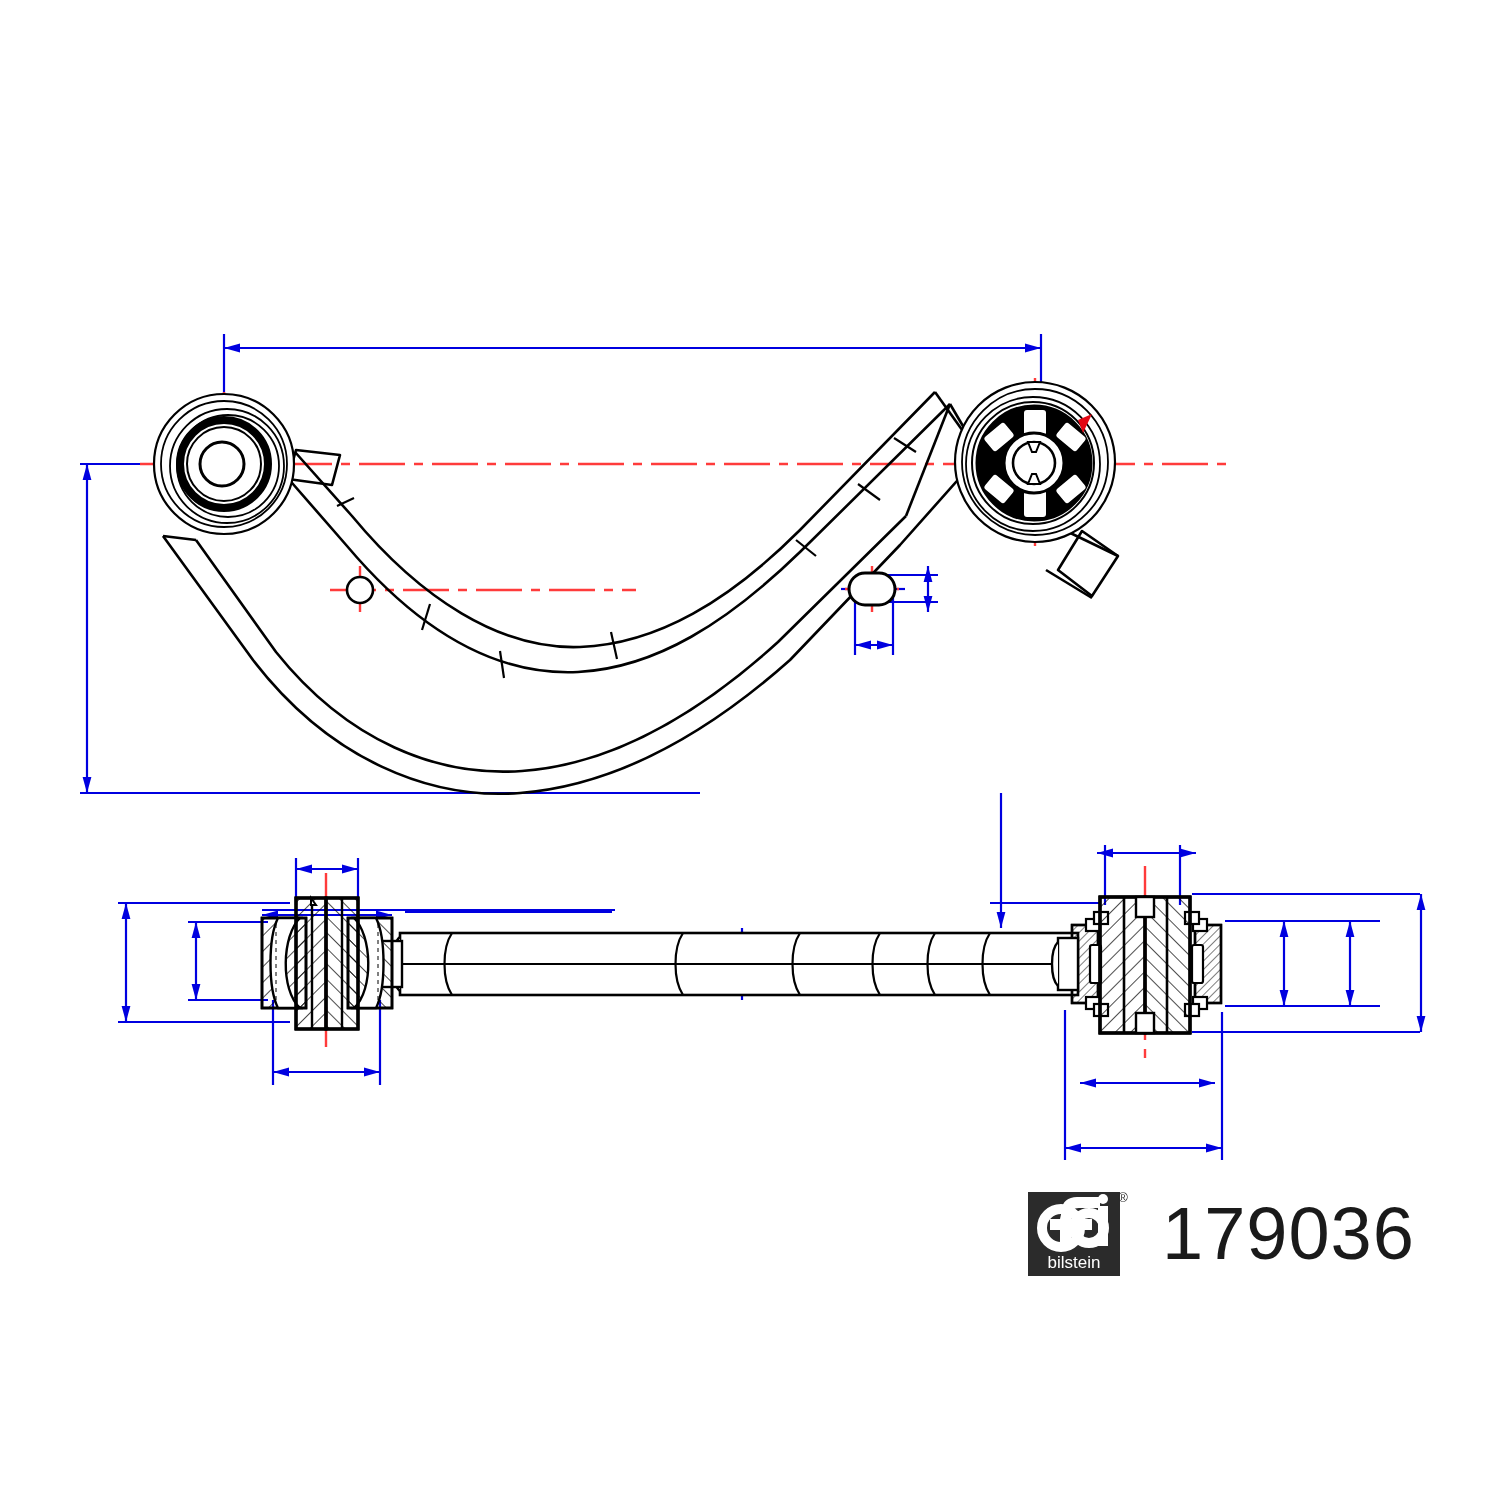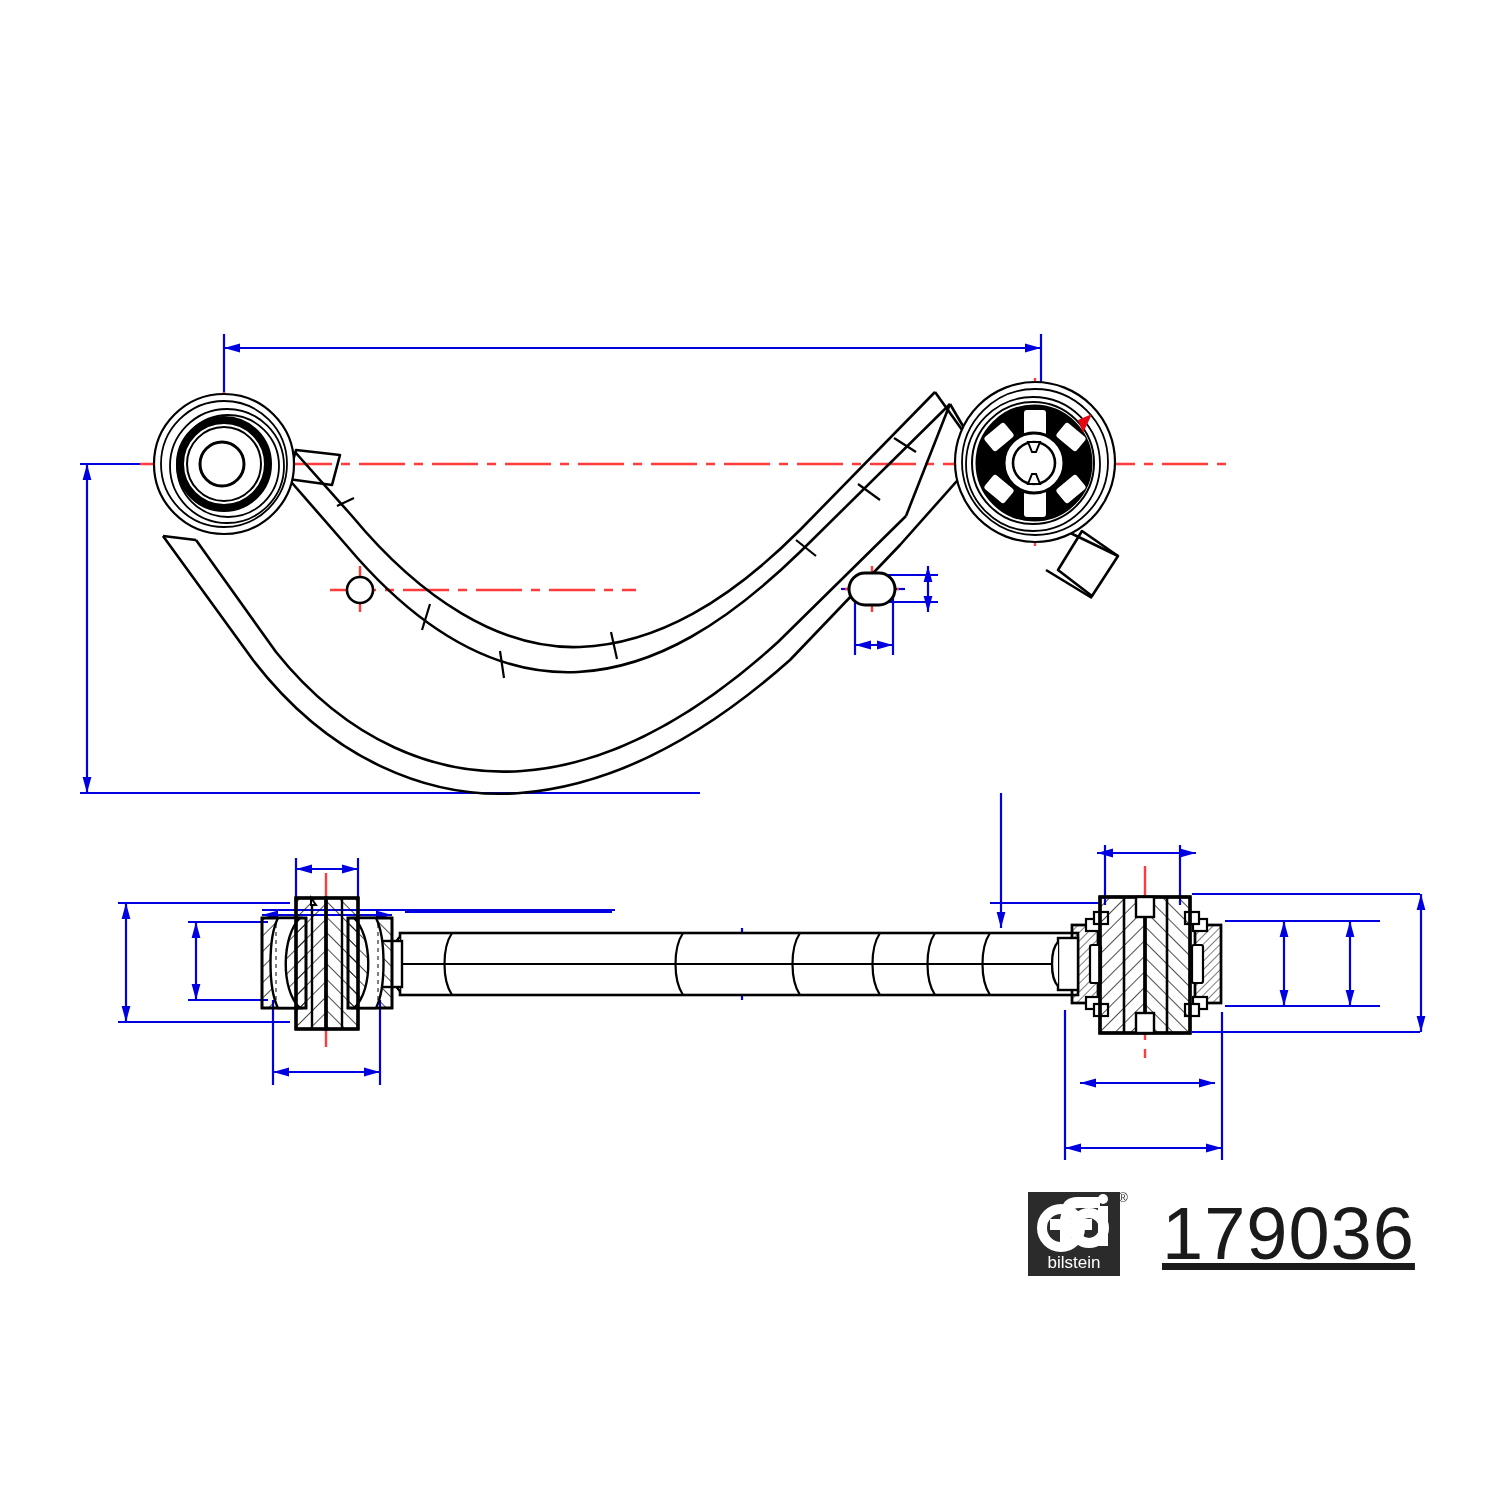--- a/index.html
+++ b/index.html
@@ -38,21 +38,20 @@
     position: relative;
   }
   .part-number {
     font-family: "Liberation Sans", sans-serif;
     font-size: 74px;
     font-weight: 400;
     color: #1a1a1a;
     letter-spacing: 1px;
     line-height: 1;
     white-space: nowrap;
-    text-decoration: underline;
   }
 </style>
 </head>
 <body>
 
 <div id="page">
 
   <svg id="drawing-svg" viewBox="0 0 1500 1500" xmlns="http://www.w3.org/2000/svg">
 
     <defs>

